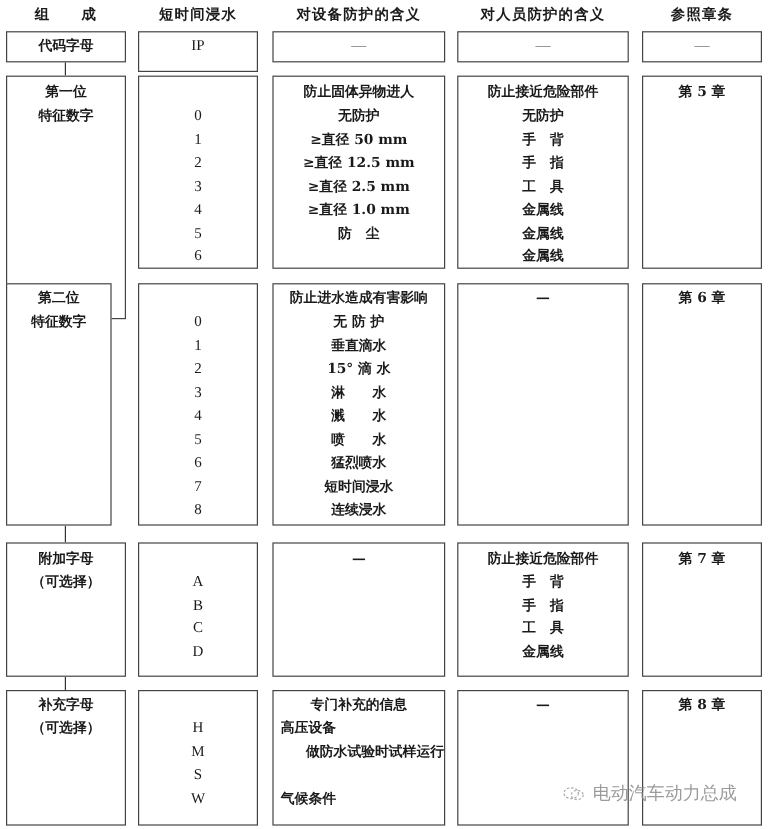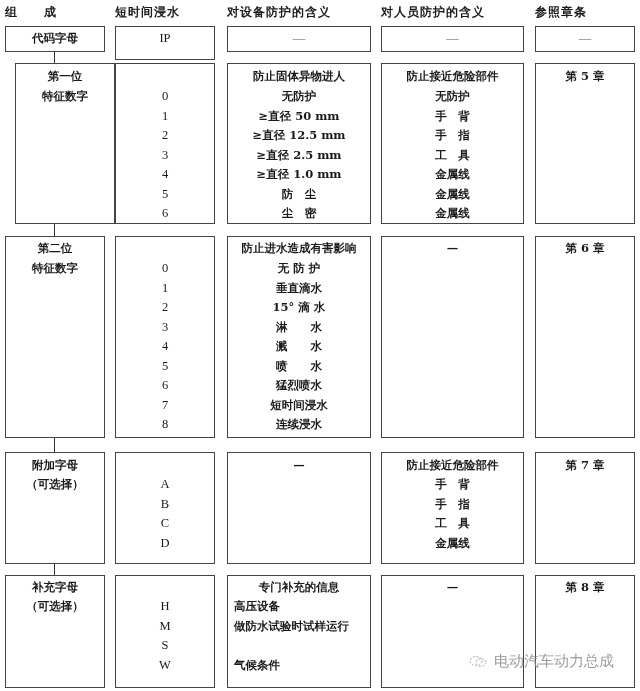--- a/index.html
+++ b/index.html
@@ -1,18 +1,18 @@
 <!DOCTYPE html>
 <html><head>
 <meta charset="utf-8">
 <style>
   html, body { margin: 0; padding: 0; background: #ffffff; }
   body { width: 640px; height: 691px; position: relative; overflow: hidden;
          font-family: "DejaVu Serif", "Liberation Serif", serif; color: #1a1a1a; }
-  .hdr { position: absolute; top: 4px; font-size: 12px; font-weight: bold; 
+  .hdr { position: absolute; top: 4px; font-size: 12px; font-weight: bold; text-align: center;
          letter-spacing: 1px; }
   .box { position: absolute; border: 1.5px solid #444; box-sizing: border-box; background: #fff; }
   .line { position: absolute; font-size: 11.5px; text-align: center; width: 100%; left: 0;
           white-space: nowrap; font-weight: bold; }
   .line.plain { font-weight: normal; font-family: "Liberation Serif", "DejaVu Serif", serif; font-size: 12.5px; }
   .line.left { text-align: left; padding-left: 6px; box-sizing: border-box; }
   .conn { position: absolute; left: 54px; width: 1px; background: #333; }
   .wm { position: absolute; left: 468px; top: 652px; font-family: "DejaVu Sans", sans-serif;
         font-size: 15px; color: #8a8a8a; opacity: 0.85; white-space: nowrap; }
   .wm-icon { display: inline-block; width: 20px; height: 14px; margin-right: 6px; vertical-align: -2px; }
@@ -40,58 +40,57 @@
 </div>
 <div class="box" style="left:535px;top:26px;width:100px;height:26px;">
   <div class="line plain" style="top:4px;color:#777;">—</div>
 </div>
 
 <div class="conn" style="top:52px;height:11px;"></div>
 <div class="conn" style="top:224px;height:12px;"></div>
 <div class="conn" style="top:438px;height:14px;"></div>
 <div class="conn" style="top:564px;height:11px;"></div>
 
-<div class="box" style="left:15px;top:63px;width:100px;height:161px;">
+<div class="box" style="left:5px;top:63px;width:100px;height:203px;">
   <div class="line" style="top:5px;">第一位</div>
   <div class="line" style="top:25px;">特征数字</div>
 </div>
 <div class="box" style="left:115px;top:63px;width:100px;height:161px;">
   <div class="line plain" style="top:25px;">0</div>
   <div class="line plain" style="top:45px;">1</div>
   <div class="line plain" style="top:64px;">2</div>
   <div class="line plain" style="top:84px;">3</div>
   <div class="line plain" style="top:103px;">4</div>
   <div class="line plain" style="top:123px;">5</div>
   <div class="line plain" style="top:142px;">6</div>
 </div>
 <div class="box" style="left:227px;top:63px;width:144px;height:161px;">
   <div class="line" style="top:5px;">防止固体异物进人</div>
   <div class="line" style="top:25px;">无防护</div>
   <div class="line" style="top:45px;">≥直径 50 mm</div>
   <div class="line" style="top:64px;">≥直径 12.5 mm</div>
   <div class="line" style="top:84px;">≥直径 2.5 mm</div>
   <div class="line" style="top:103px;">≥直径 1.0 mm</div>
   <div class="line" style="top:123px;">防　尘</div>
-  <div class="line" style="top:142px;">尘　密</div>
 </div>
 <div class="box" style="left:381px;top:63px;width:143px;height:161px;">
   <div class="line" style="top:5px;">防止接近危险部件</div>
   <div class="line" style="top:25px;">无防护</div>
   <div class="line" style="top:45px;">手　背</div>
   <div class="line" style="top:64px;">手　指</div>
   <div class="line" style="top:84px;">工　具</div>
   <div class="line" style="top:103px;">金属线</div>
   <div class="line" style="top:123px;">金属线</div>
   <div class="line" style="top:142px;">金属线</div>
 </div>
 <div class="box" style="left:535px;top:63px;width:100px;height:161px;">
   <div class="line" style="top:5px;">第 5 章</div>
 </div>
 
-<div class="box" style="left:5px;top:236px;width:100px;height:202px;">
+<div class="box" style="left:5px;top:236px;width:88px;height:202px;">
   <div class="line" style="top:4px;">第二位</div>
   <div class="line" style="top:24px;">特征数字</div>
 </div>
 <div class="box" style="left:115px;top:236px;width:100px;height:202px;">
   <div class="line plain" style="top:24px;">0</div>
   <div class="line plain" style="top:44px;">1</div>
   <div class="line plain" style="top:63px;">2</div>
   <div class="line plain" style="top:83px;">3</div>
   <div class="line plain" style="top:102px;">4</div>
   <div class="line plain" style="top:122px;">5</div>
@@ -148,21 +147,21 @@
 </div>
 <div class="box" style="left:115px;top:575px;width:100px;height:113px;">
   <div class="line plain" style="top:23px;">H</div>
   <div class="line plain" style="top:43px;">M</div>
   <div class="line plain" style="top:62px;">S</div>
   <div class="line plain" style="top:82px;">W</div>
 </div>
 <div class="box" style="left:227px;top:575px;width:144px;height:113px;">
   <div class="line" style="top:4px;">专门补充的信息</div>
   <div class="line left" style="top:23px;">高压设备</div>
-  <div class="line left" style="top:43px;">做防水试验时试样运行</div>
+  <div class="line left" style="top:43px;text-align:right;">做防水试验时试样运行</div>
   <div class="line left" style="top:82px;">气候条件</div>
 </div>
 <div class="box" style="left:381px;top:575px;width:143px;height:113px;">
   <div class="line" style="top:4px;">—</div>
 </div>
 <div class="box" style="left:535px;top:575px;width:100px;height:113px;">
   <div class="line" style="top:4px;">第 8 章</div>
 </div>
 
 <div class="wm">

